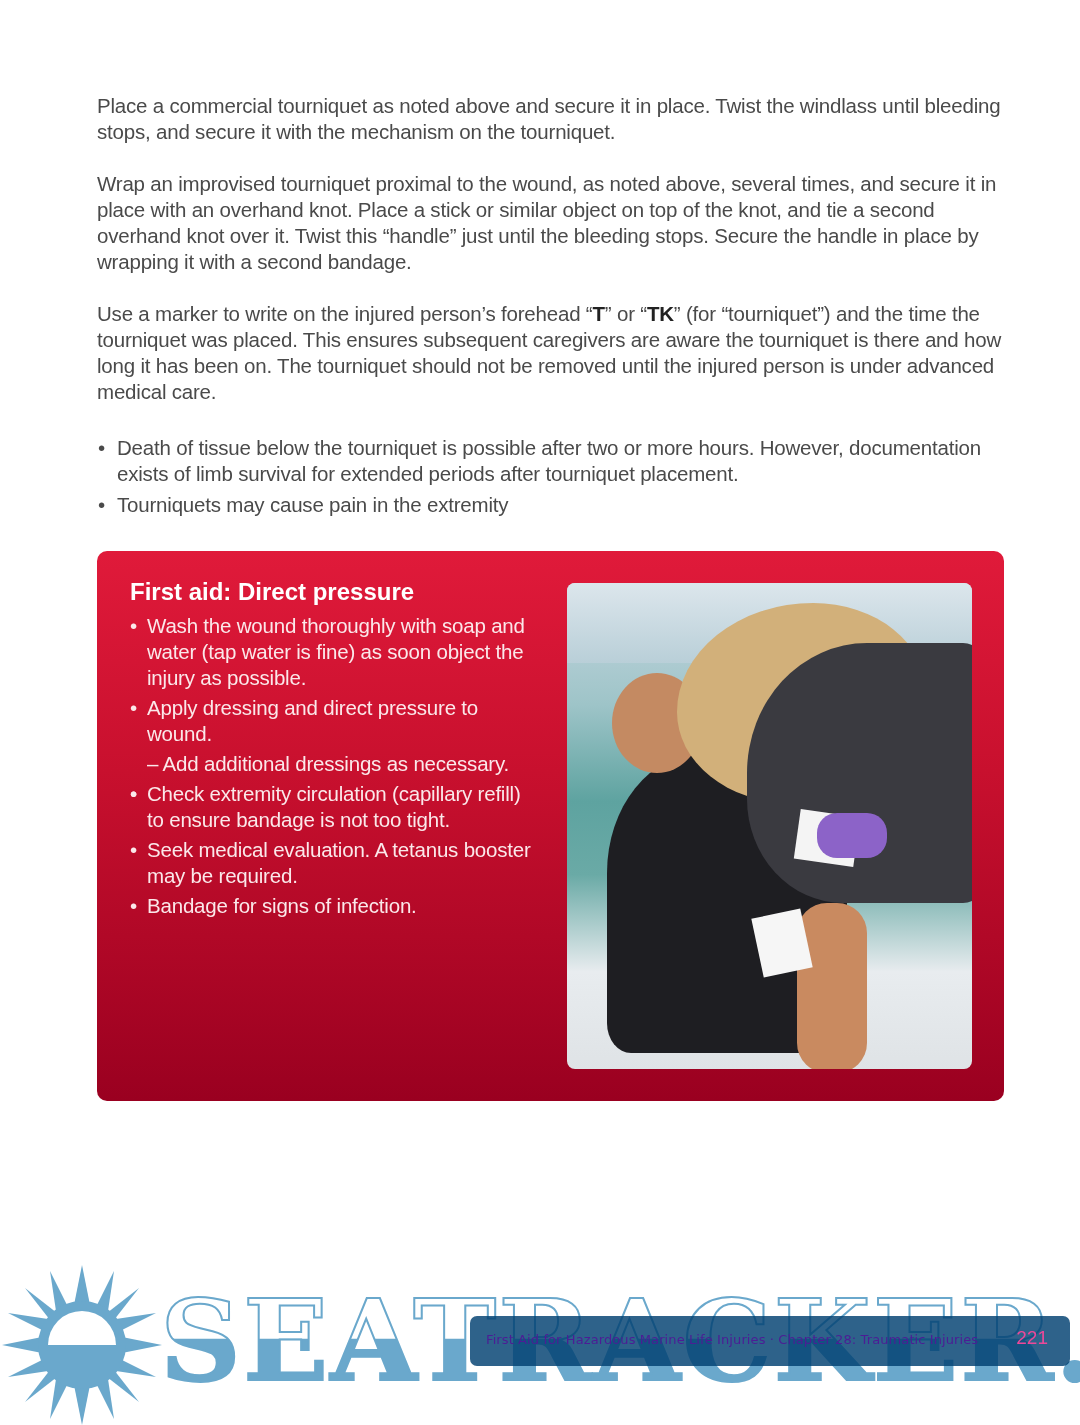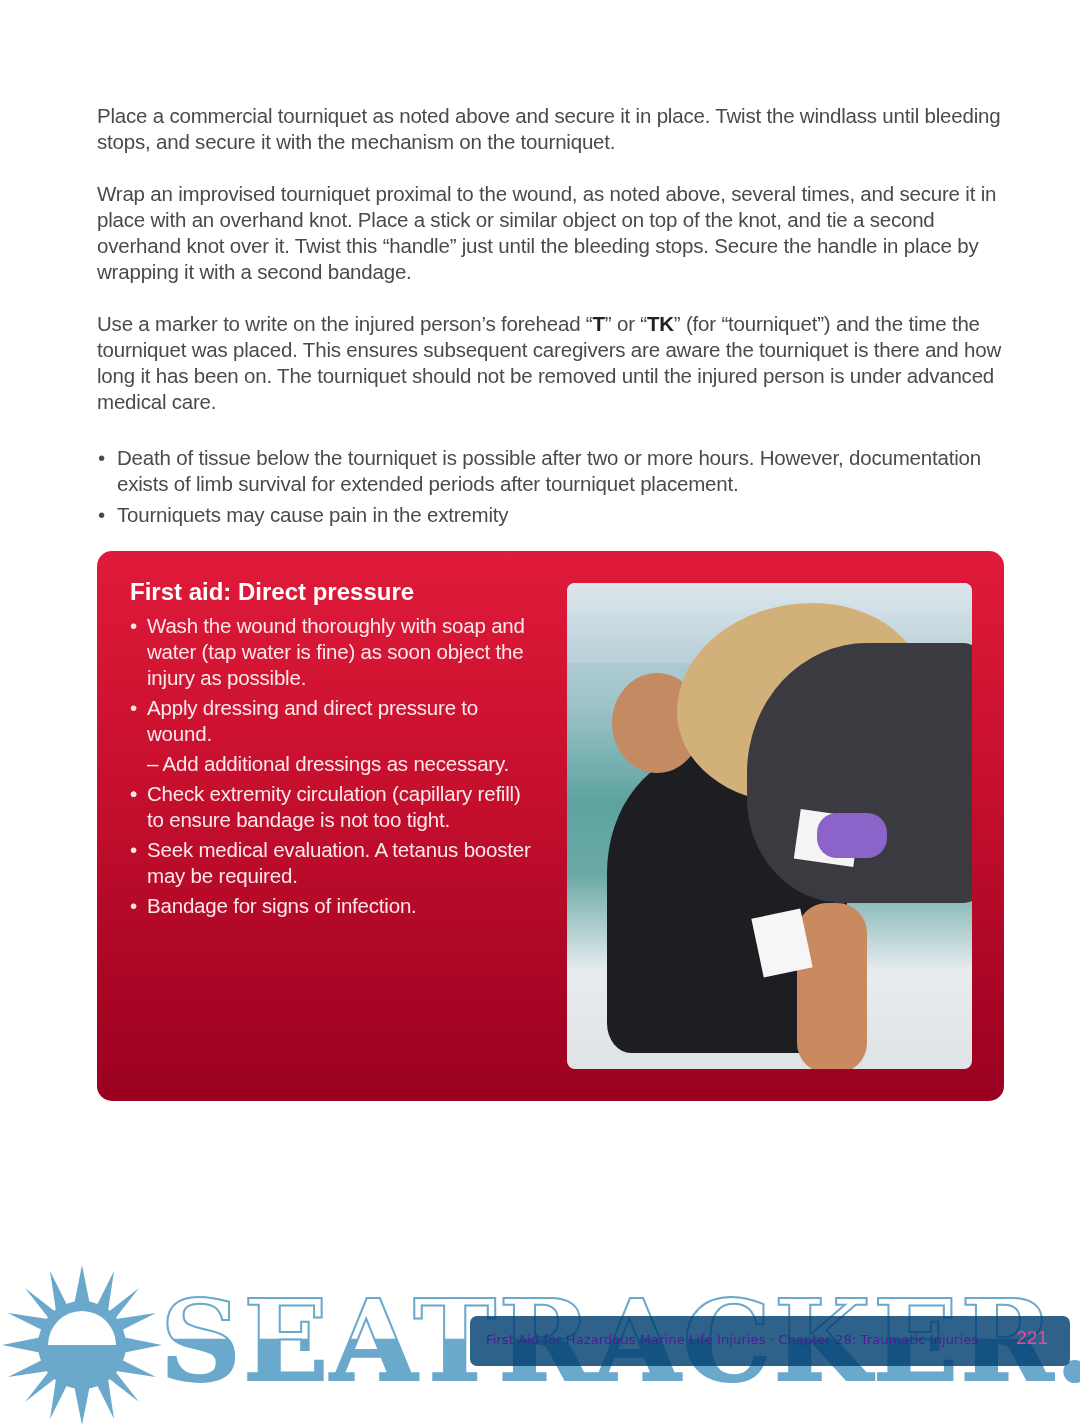--- a/index.html
+++ b/index.html
@@ -2,31 +2,31 @@
 <html><head>
 <meta charset="utf-8">
 <style>
   html, body { margin: 0; padding: 0; }
   body {
     width: 1080px; height: 1425px; background: #ffffff; position: relative; overflow: hidden;
     font-family: "Liberation Sans", sans-serif;
   }
   .body-text {
     position: absolute; left: 97px; width: 905px;
-    font-size: 20.5px; line-height: 26px; color: #4a4a4a; letter-spacing: -0.2px; margin-top: 10px;
+    font-size: 20.5px; line-height: 26px; color: #4a4a4a; letter-spacing: -0.2px;
   }
   .body-text p { margin: 0 0 26px 0; }
   .body-text b { color: #222; }
   .bullets { list-style: none; margin: 0; padding: 0; }
   .bullets li { position: relative; padding-left: 20px; margin-bottom: 5px; }
   .bullets li .dot { position: absolute; left: 1px; top: 0; }
 
   .red-box {
     position: absolute; left: 97px; top: 551px; width: 907px; height: 550px;
-    border-radius: 15px;
+    border-radius: 10px;
     background: linear-gradient(to bottom, #e01a3a 0%, #c8102e 40%, #9a0020 100%);
   }
   .box-title {
     position: absolute; left: 33px; top: 27px; font-size: 24px; font-weight: bold; color: #ffffff;
   }
   .box-list {
     position: absolute; left: 33px; top: 62px; width: 410px;
     font-size: 20.5px; line-height: 26px; color: #fbe8ea; letter-spacing: -0.2px;
     list-style: none; margin: 0; padding: 0;
   }

